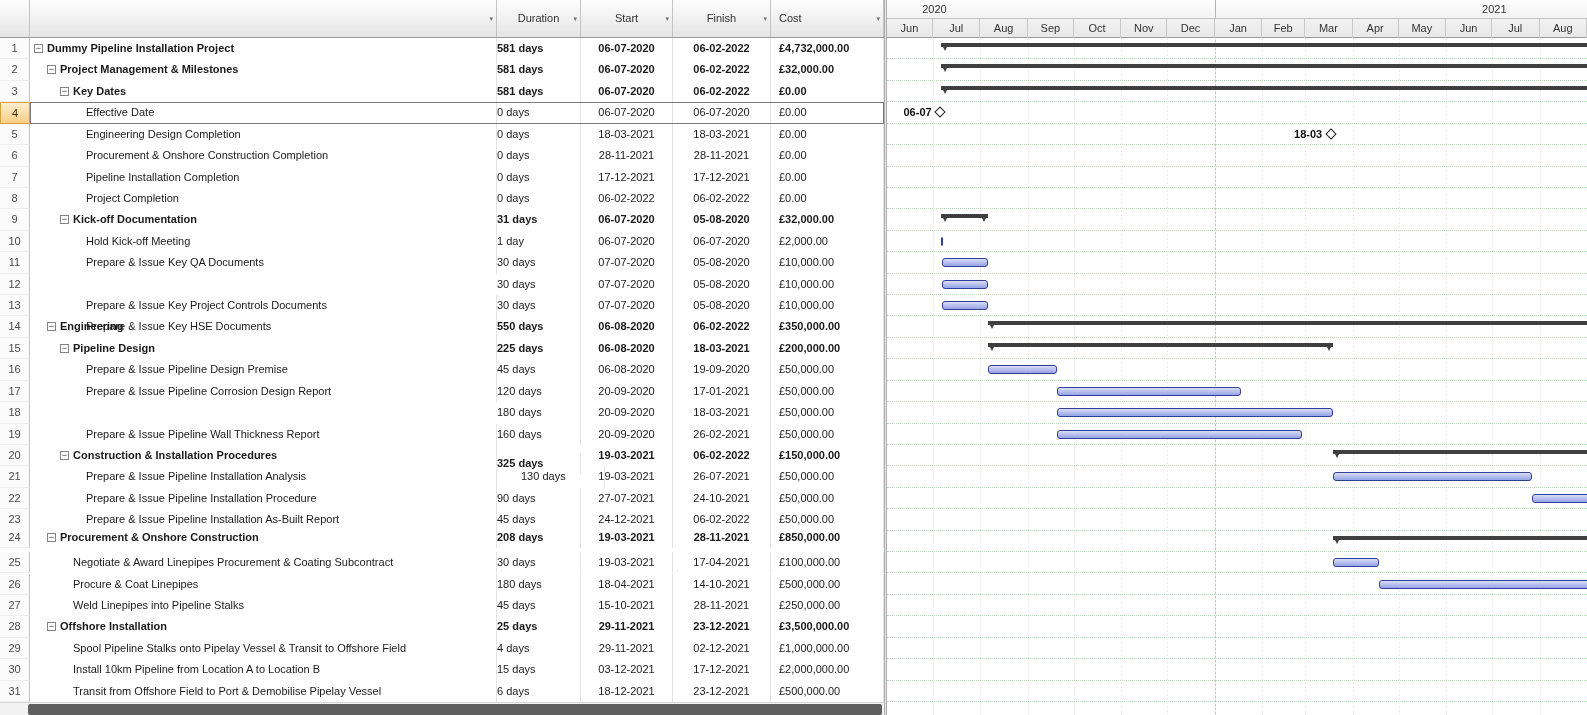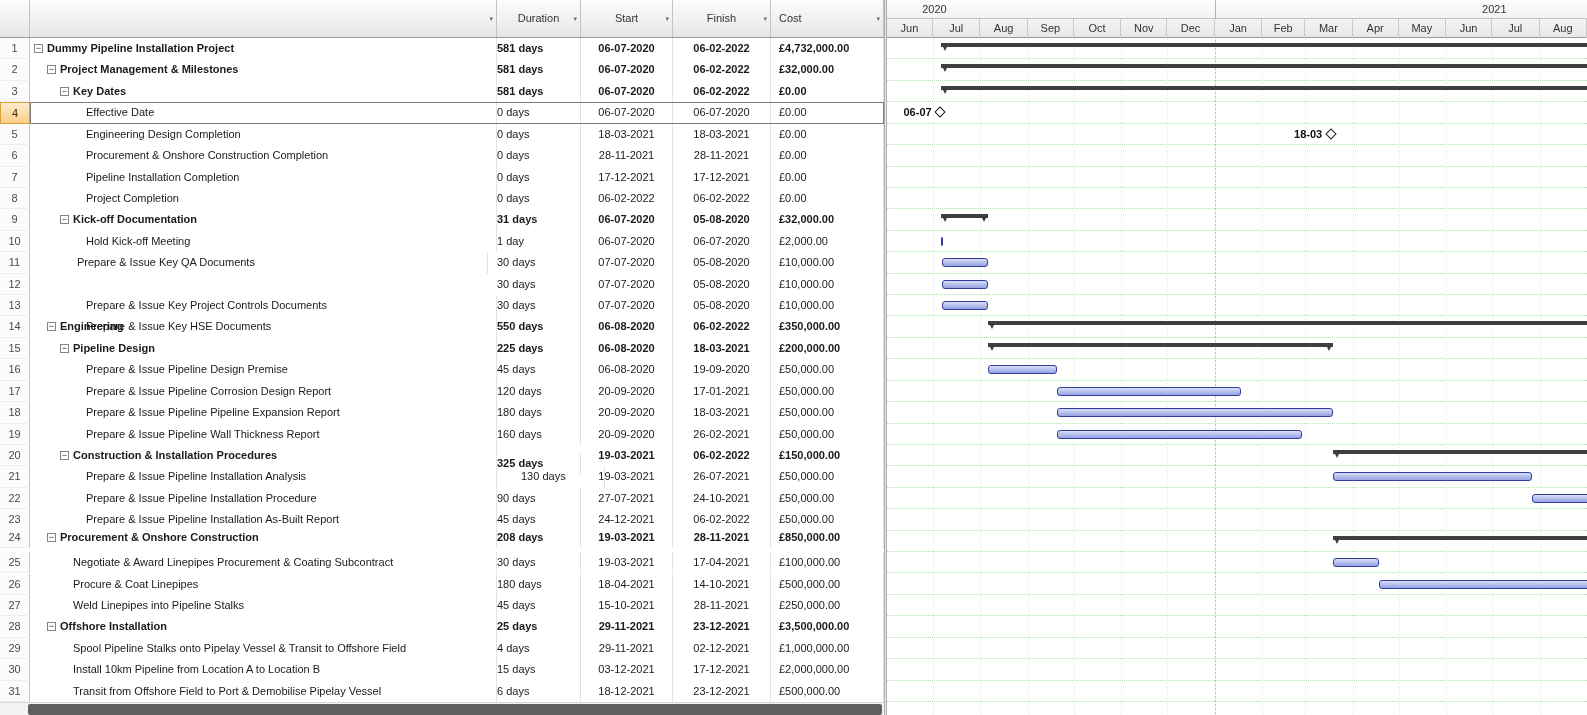--- a/index.html
+++ b/index.html
@@ -164,21 +164,21 @@
         <div class="t-row" style="top: 192.78px;">
           <div class="cell id-cell" style="left: 0px; width: 30px;">10</div>
           <div class="cell name-cell" style="left: 30px; width: 467px; padding-left: 56px;"><span>Hold Kick-off Meeting</span></div>
           <div class="cell num" style="left: 497px; width: 84px;">1 day</div>
           <div class="cell ctr" style="left: 581px; width: 92px;">06-07-2020</div>
           <div class="cell ctr" style="left: 673px; width: 98px;">06-07-2020</div>
           <div class="cell lft" style="left: 771px; width: 113px;">£2,000.00</div>
         </div>
         <div class="t-row" style="top: 214.2px;">
           <div class="cell id-cell" style="left: 0px; width: 30px;">11</div>
-          <div class="cell name-cell" style="left: 21px; width: 467px; padding-left: 56px;"><span>Prepare &amp; Issue Key QA Documents</span></div>
+          <div class="cell name-cell" style="left: 30px; width: 467px; padding-left: 56px;"><span>Prepare &amp; Issue Key QA Documents</span></div>
           <div class="cell num" style="left: 497px; width: 84px;">30 days</div>
           <div class="cell ctr" style="left: 581px; width: 92px;">07-07-2020</div>
           <div class="cell ctr" style="left: 673px; width: 98px;">05-08-2020</div>
           <div class="cell lft" style="left: 771px; width: 113px;">£10,000.00</div>
         </div>
         <div class="t-row" style="top: 235.62px;">
           <div class="cell id-cell" style="left: 0px; width: 30px;">12</div>
           <div class="cell name-cell" style="left: 30px; width: 467px; padding-left: 56px; margin-top: 42px;"><span>Prepare &amp; Issue Key HSE Documents</span></div>
           <div class="cell num" style="left: 497px; width: 84px;">30 days</div>
           <div class="cell ctr" style="left: 581px; width: 92px;">07-07-2020</div>
@@ -220,21 +220,20 @@
         <div class="t-row" style="top: 342.72px;">
           <div class="cell id-cell" style="left: 0px; width: 30px;">17</div>
           <div class="cell name-cell" style="left: 30px; width: 467px; padding-left: 56px;"><span>Prepare &amp; Issue Pipeline Corrosion Design Report</span></div>
           <div class="cell num" style="left: 497px; width: 84px;">120 days</div>
           <div class="cell ctr" style="left: 581px; width: 92px;">20-09-2020</div>
           <div class="cell ctr" style="left: 673px; width: 98px;">17-01-2021</div>
           <div class="cell lft" style="left: 771px; width: 113px;">£50,000.00</div>
         </div>
         <div class="t-row" style="top: 364.14px;">
           <div class="cell id-cell" style="left: 0px; width: 30px;">18</div>
-          <div class="cell name-cell" style="left: 30px; width: 467px; padding-left: 56px;"><span>Prepare &amp; Issue Pipeline Pipeline Expansion Report</span></div>
           <div class="cell num" style="left: 497px; width: 84px;">180 days</div>
           <div class="cell ctr" style="left: 581px; width: 92px;">20-09-2020</div>
           <div class="cell ctr" style="left: 673px; width: 98px;">18-03-2021</div>
           <div class="cell lft" style="left: 771px; width: 113px;">£50,000.00</div>
         </div>
         <div class="t-row" style="top: 385.56px;">
           <div class="cell id-cell" style="left: 0px; width: 30px;">19</div>
           <div class="cell name-cell" style="left: 30px; width: 467px; padding-left: 56px;"><span>Prepare &amp; Issue Pipeline Wall Thickness Report</span></div>
           <div class="cell num" style="left: 497px; width: 84px;">160 days</div>
           <div class="cell ctr" style="left: 581px; width: 92px;">20-09-2020</div>

